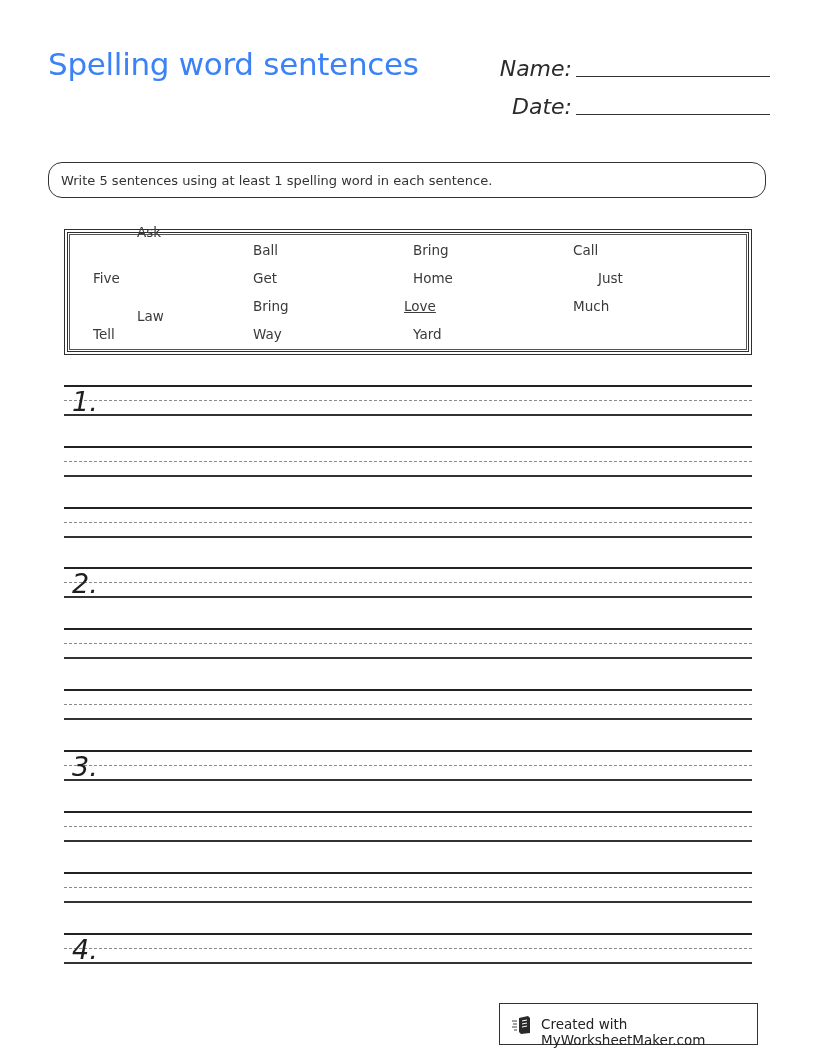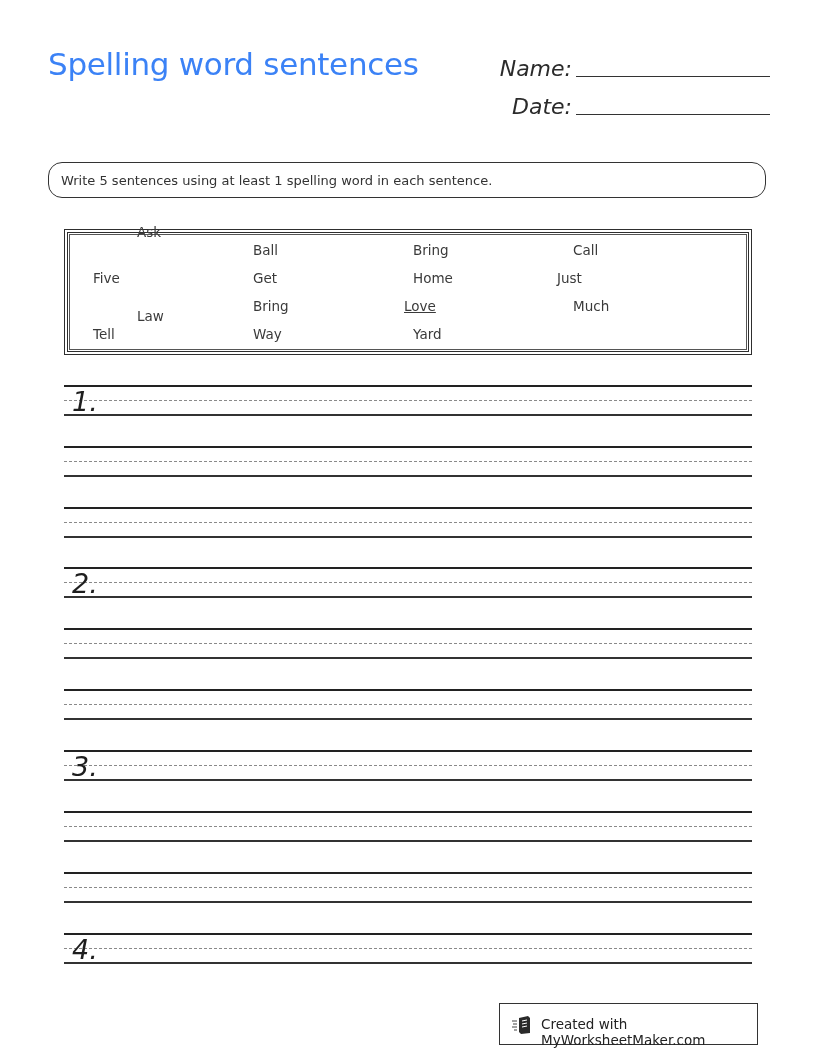--- a/index.html
+++ b/index.html
@@ -54,21 +54,21 @@
     <span class="word" style="left: 93px; top: 326px;">Tell</span>
     <span class="word" style="left: 253px; top: 242px;">Ball</span>
     <span class="word" style="left: 253px; top: 270px;">Get</span>
     <span class="word" style="left: 253px; top: 298px;">Bring</span>
     <span class="word" style="left: 253px; top: 326px;">Way</span>
     <span class="word" style="left: 413px; top: 242px;">Bring</span>
     <span class="word" style="left: 413px; top: 270px;">Home</span>
     <span class="word" style="left: 404px; top: 298px; text-decoration: underline;">Love</span>
     <span class="word" style="left: 413px; top: 326px;">Yard</span>
     <span class="word" style="left: 573px; top: 242px;">Call</span>
-    <span class="word" style="left: 557px; top: 270px;">Just</span>
+    <span class="word" style="left: 598px; top: 270px;">Just</span>
     <span class="word" style="left: 573px; top: 298px;">Much</span>
   </div>
 
 <div class="rows" id="rows">
     <div class="wrow" style="top: 385px;">
       <div class="top"></div>
       <div class="mid"></div>
       <div class="bot"></div>
       <span class="num">1.</span>
     </div>

